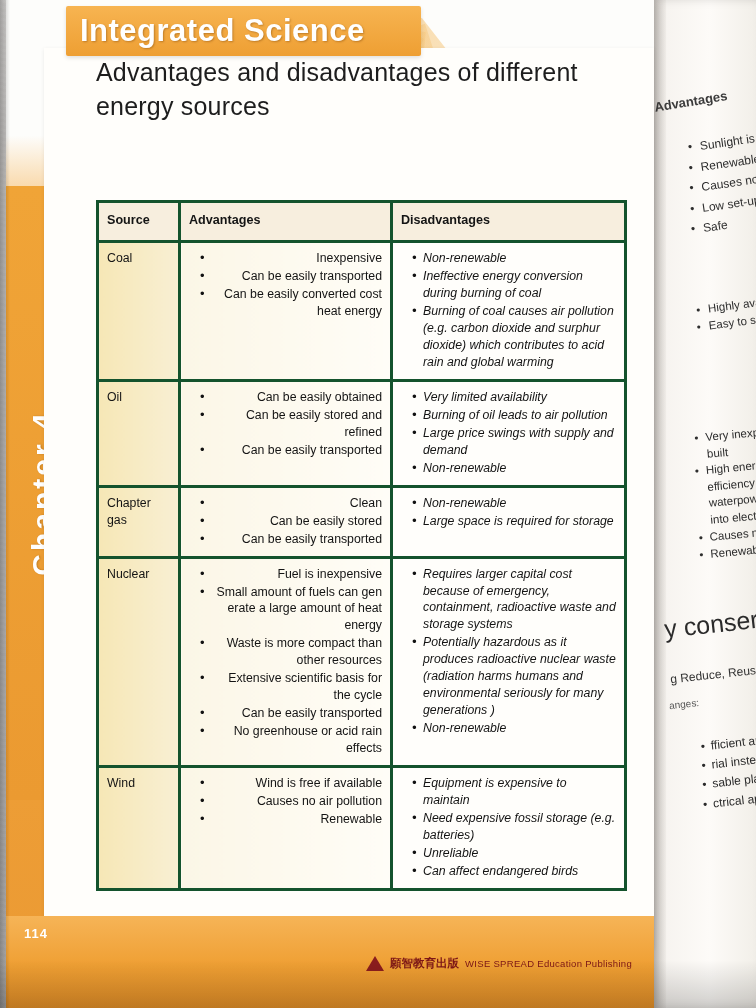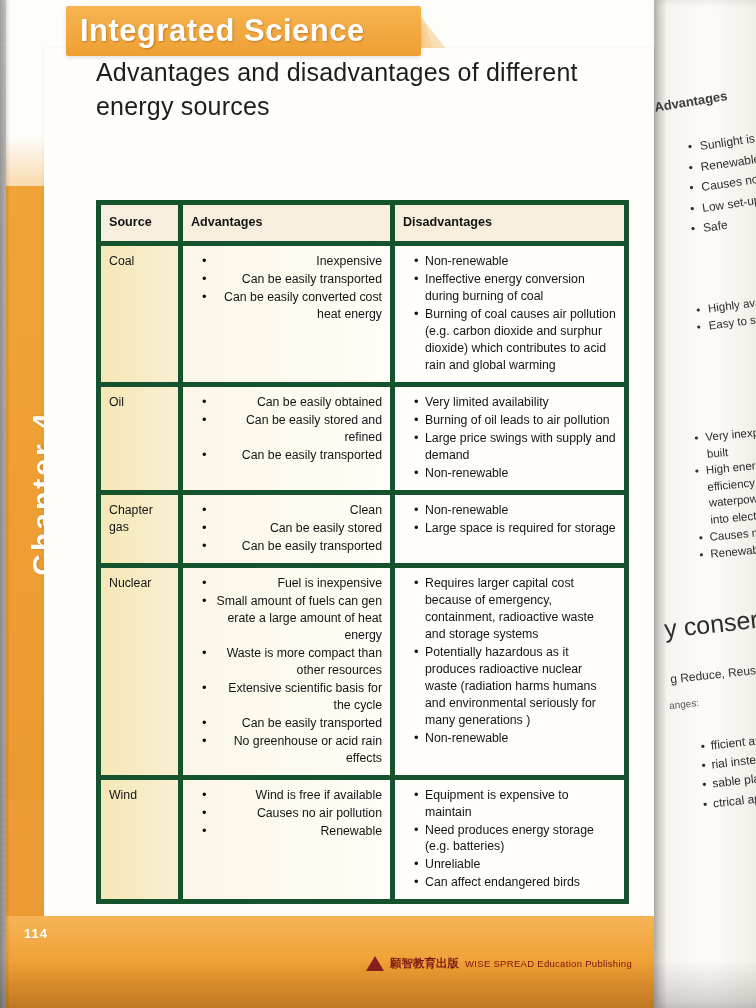--- a/index.html
+++ b/index.html
@@ -179,21 +179,21 @@
   
   .table-wrap {
     position: absolute; left: 52px; top: 152px; width: 528px;
   }
   table.adv {
     border-collapse: collapse; width: 528px;
     table-layout: fixed;
     background: #fff;
   }
   table.adv th, table.adv td {
-    border: 5px solid #14532d;
+    border: 3px solid #14532d;
     vertical-align: top;
     padding: 7px 8px;
     font-size: 12.3px;
     color: #141414;
     line-height: 1.38;
     margin-left: 8px;
   }
   table.adv thead th {
     background: #f7eede;
     font-weight: bold;
@@ -216,21 +216,21 @@
   ul.cell-list { margin: 0; padding: 0 0 0 12px; list-style: none; }
   ul.cell-list li {
     position: relative; padding-left: 10px; margin-bottom: 1px;
   }
   ul.cell-list li:before {
     content: "•";
     position: absolute; left: -1px; top: -1px;
     font-size: 13px; color: #111;
   }
   td.adv-cell { background: linear-gradient(90deg,#fbf6e6 0%, #fffdf7 100%); text-align: right; }
-  td.dis-cell { background: #fffefb; }
+  td.dis-cell { background: #fffefb; font-style: italic; }
 
   
   .footer-band {
     position: absolute; left: 0; top: 916px; width: 648px; height: 92px;
     background: linear-gradient(180deg,#f6b457 0%, #ef9f33 55%, #e99329 100%);
   }
   .page-number {
     position: absolute; left: 18px; top: 926px;
     color: #ffffff; font-size: 13px; font-weight: bold;
     letter-spacing: 1px;
@@ -418,21 +418,21 @@
               <td class="adv-cell">
                 <ul class="cell-list">
                   <li>Wind is free if available</li>
                   <li>Causes no air pollution</li>
                   <li>Renewable</li>
                 </ul>
               </td>
               <td class="dis-cell">
                 <ul class="cell-list">
                   <li>Equipment is expensive to maintain</li>
-                  <li>Need produces energy storage (e.g. batteries)</li>
+                  <li>Need expensive fossil storage (e.g. batteries)</li>
                   <li>Unreliable</li>
                   <li>Can affect endangered birds</li>
                 </ul>
               </td>
             </tr>
           </tbody>
         </table>
       </div>
     </div>
 

